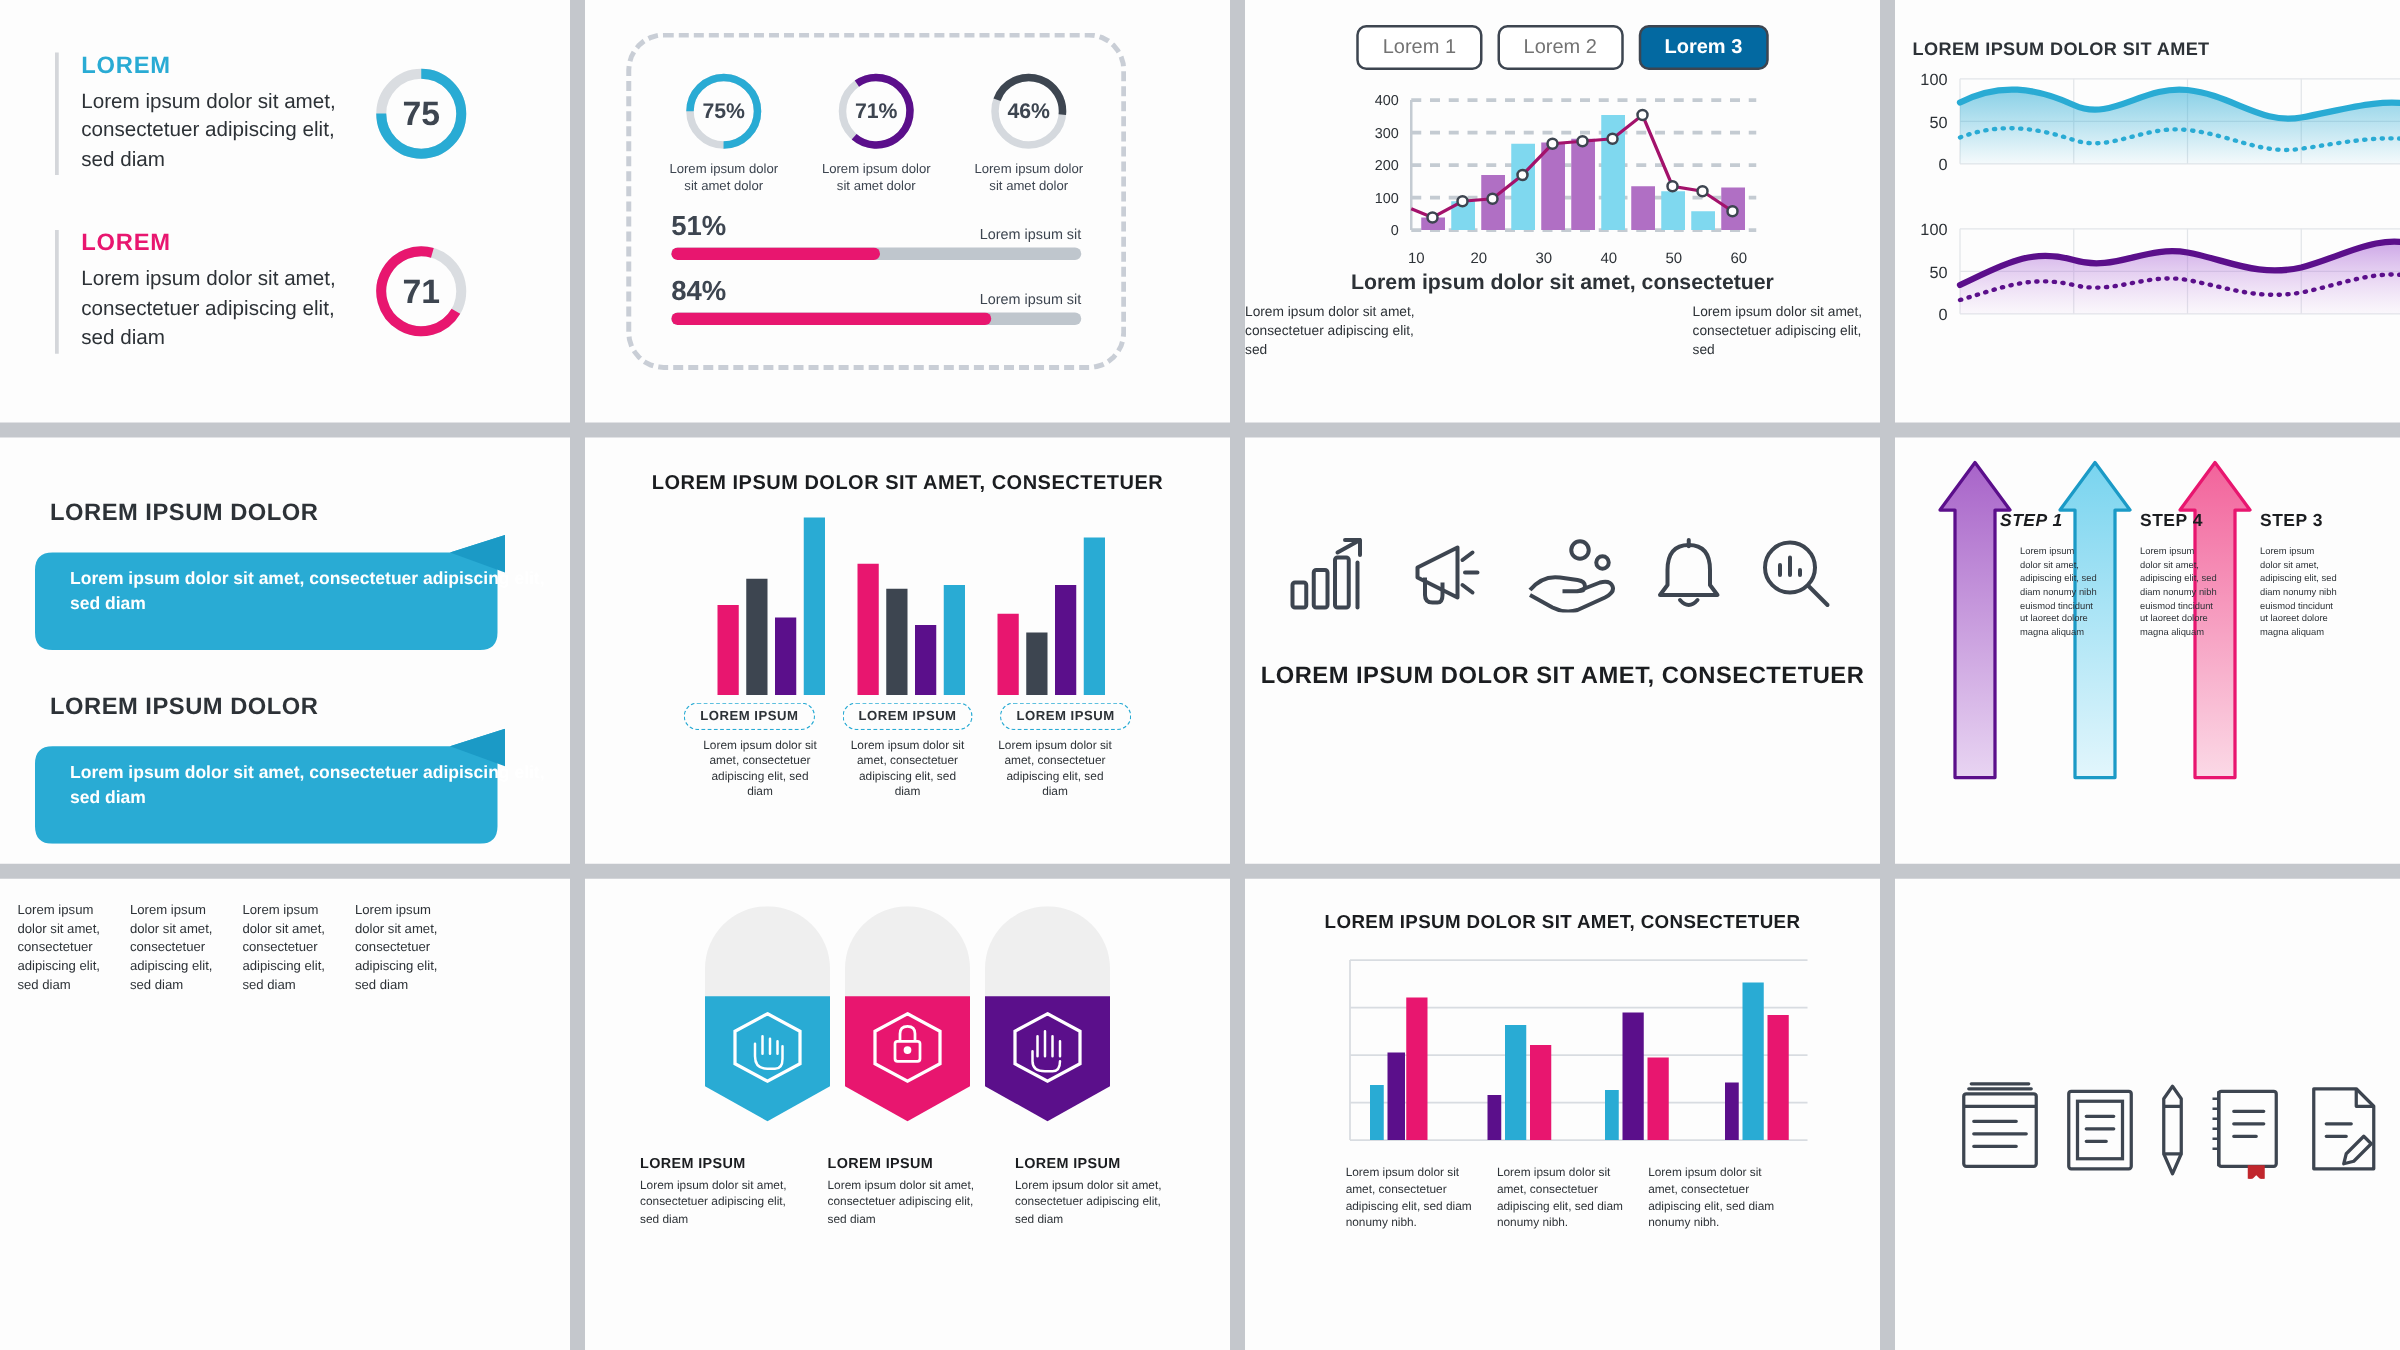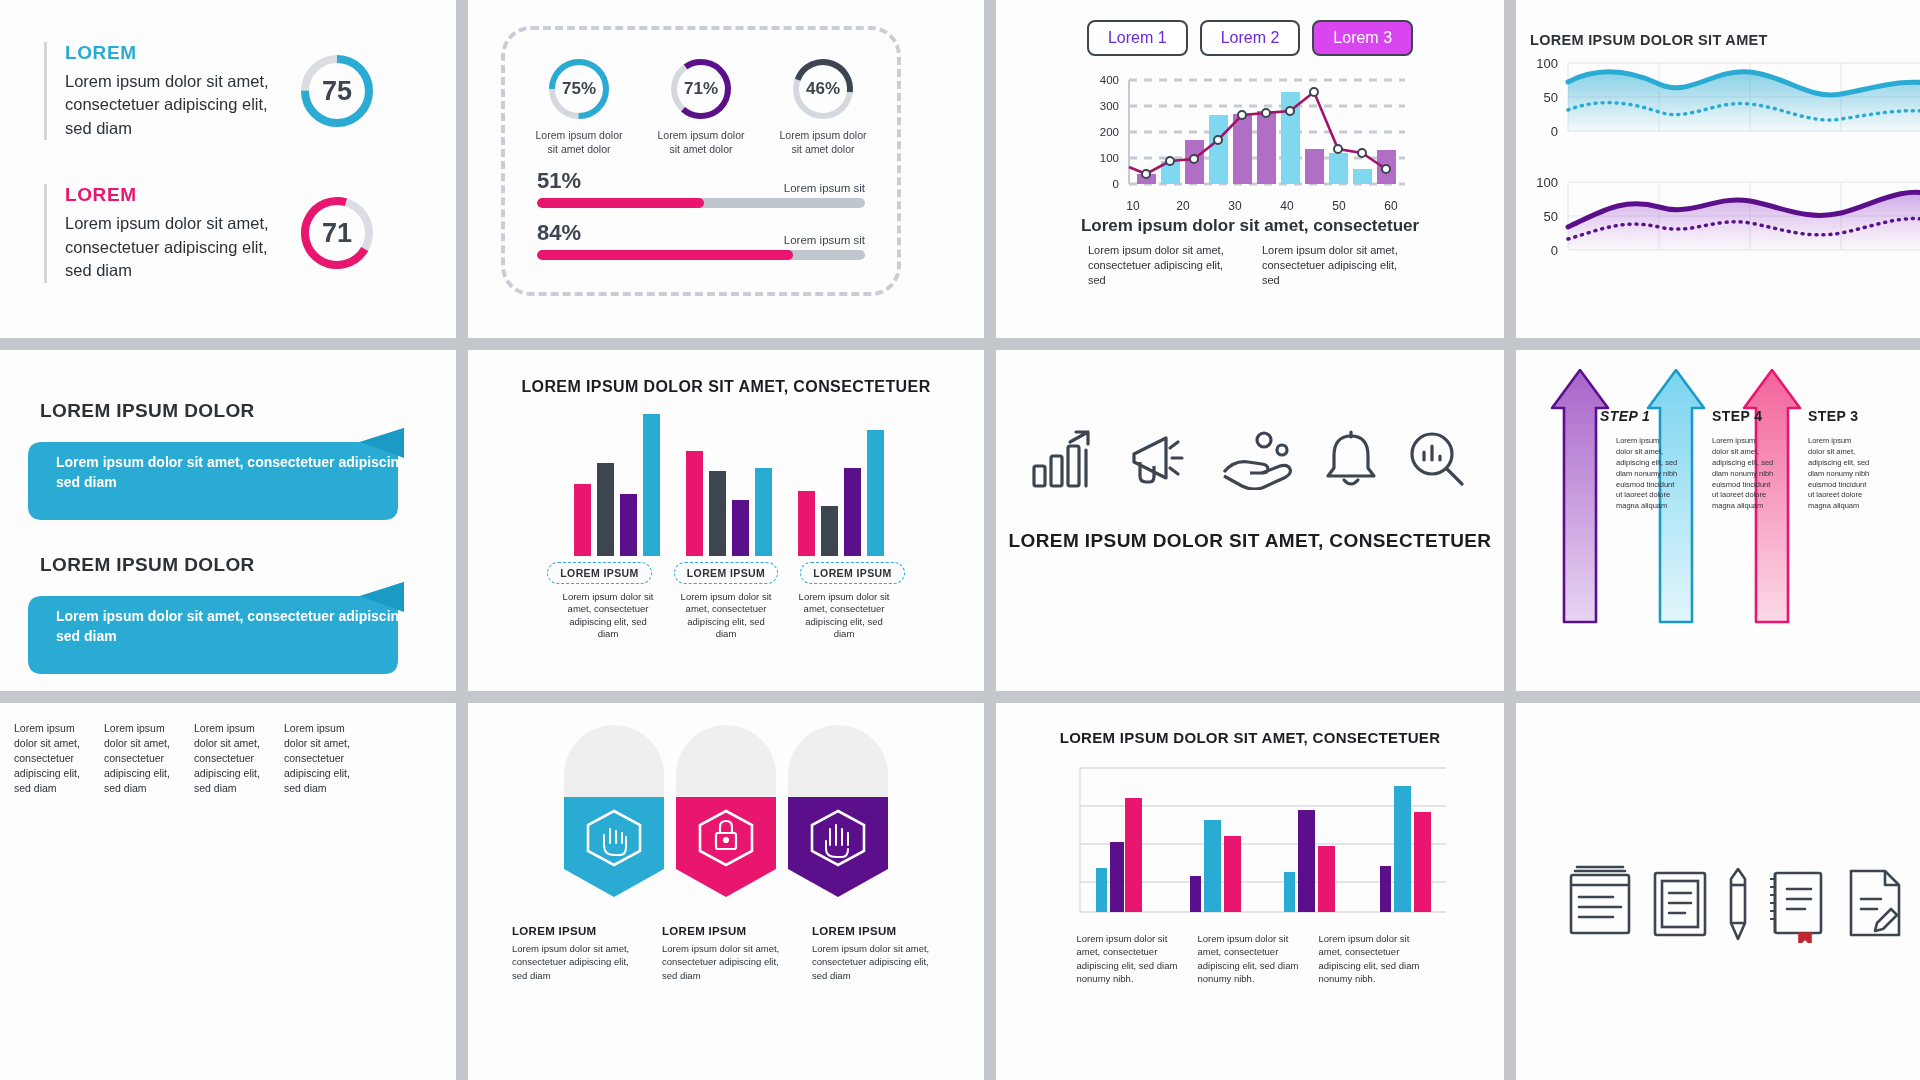--- a/index.html
+++ b/index.html
@@ -49,25 +49,25 @@
   .prog-wrap { padding:12px 32px 0 32px; }
   .prog-head { display:flex; justify-content:space-between; align-items:flex-end; }
   .prog-head b { font-size:22px; color:#3d4550; }
   .prog-head i { font-size:11.5px; font-style:normal; color:#3d4550; }
   .track { height:10px; background:#bfc6cd; border-radius:5px; margin-top:4px; overflow:hidden; }
   .fill { height:100%; background:#e8166f; border-radius:5px; }
 
   
   .tabs { display:flex; gap:12px; justify-content:center; padding-top:20px; }
   .tab { padding:7px 19px; border:2px solid #3d4550; border-radius:8px;
-    font-size:16px; color:#6d28d9; background:#fff; }
-  .tab.active { background:#d946ef; color:#fff; border-color:#3d4550; }
+    font-size:16px; color:#737373; background:#fff; }
+  .tab.active { background:#0369a1; color:#fff; border-color:#3d4550;font-weight:bold; }
   .combo { position:relative; margin:14px auto 0; width:330px; height:140px; }
   .cap-main { text-align:center; font-size:17px; font-weight:bold; color:#2d3237; margin-top:6px; }
-  .cap-cols { display:flex; gap:24px; justify-content:center; margin-top:7px; }
+  .cap-cols { display:flex; gap:24px; justify-content:space-between; margin-top:7px; }
   .cap-cols p { width:150px; font-size:11px; line-height:1.35; color:#2d3237; }
 
   
   .area-title { font-size:14.5px; font-weight:bold; color:#2d3237; letter-spacing:.3px;
     padding:32px 0 6px 14px; }
 
   
   .ribbon-block { margin-bottom:30px; }
   .ribbon-h { font-size:19px; font-weight:bold; color:#2d3237; letter-spacing:.4px;
     margin-left:40px; margin-bottom:6px; }

